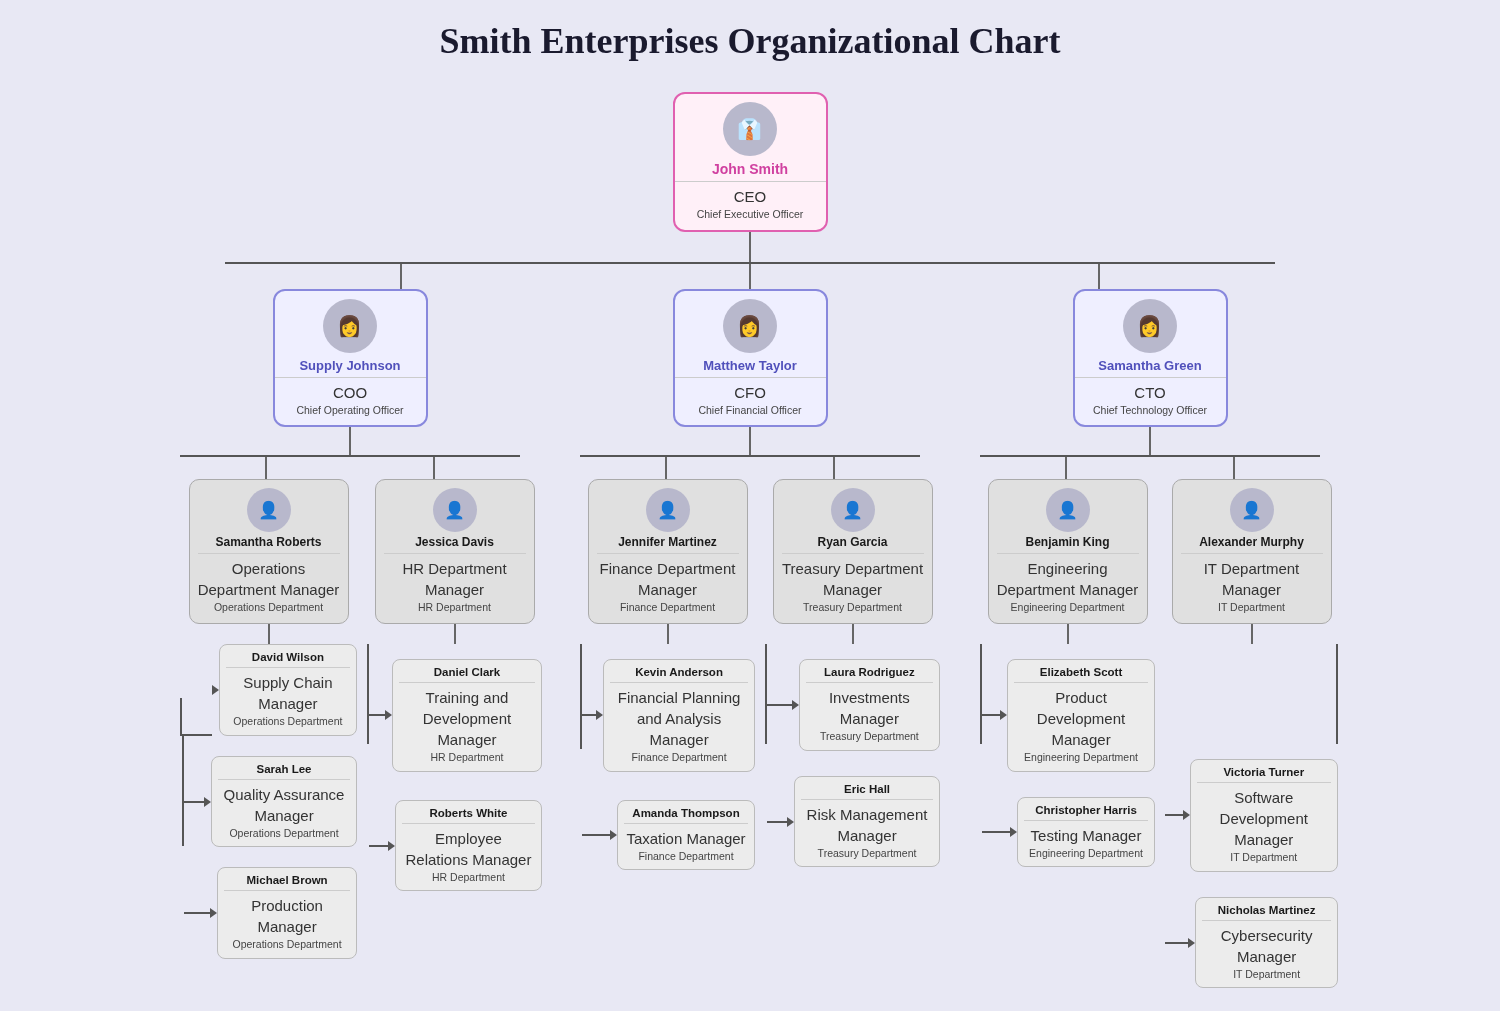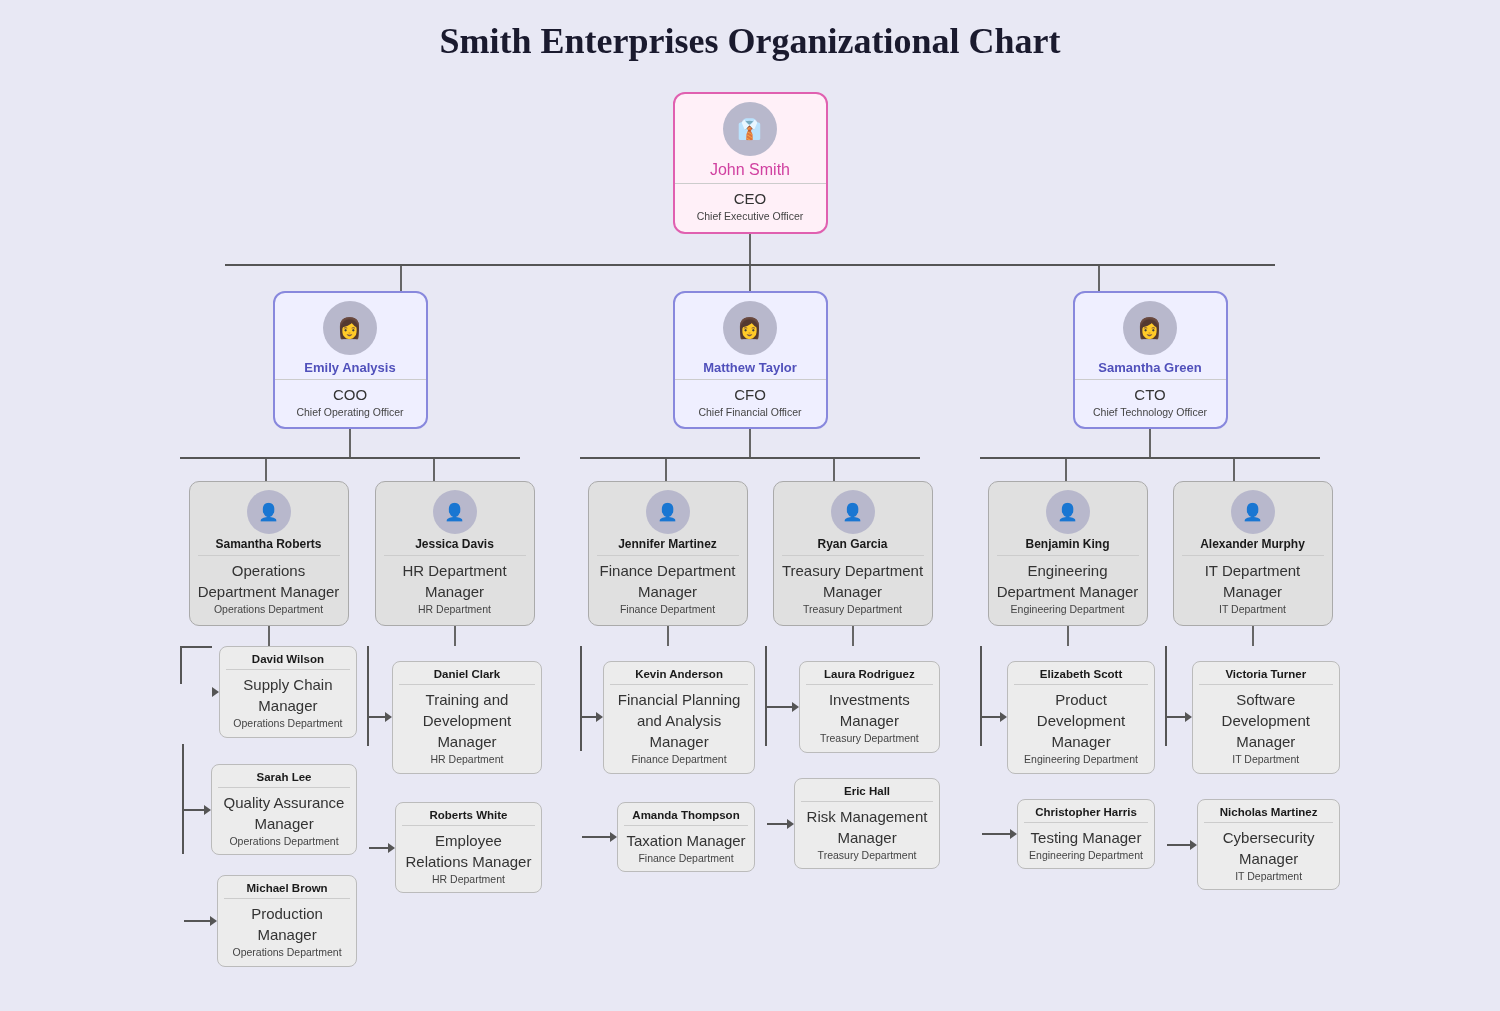--- a/index.html
+++ b/index.html
@@ -58,21 +58,21 @@
     .pnode-sub {
       background: #ececec;
       border: 1.5px solid #bbb;
       border-radius: 8px;
       min-width: 138px;
       max-width: 155px;
       text-align: center;
       padding: 6px 6px;
     }
 
-    .nm-ceo { color: #d040a0; font-weight: 400; font-size: 16px; }
+    .nm-ceo { color: #d040a0; font-weight: 700; font-size: 14px; }
     .nm-vp { color: #5050bb; font-weight: 700; font-size: 13px; }
     .nm-mgr { color: #1a1a1a; font-weight: 700; font-size: 12px; margin-bottom: 2px; }
     .nm-sub { color: #1a1a1a; font-weight: 600; font-size: 11.5px; margin-bottom: 2px; }
     .role-text { font-size: 15px; color: #333; line-height: 1.4; }
     .dept-text { font-size: 10.5px; color: #444; line-height: 1.4; }
     hr.ndiv { border: none; border-top: 1px solid #ccc; margin: 4px 0; }
 
     .avi { width: 54px; height: 54px; border-radius: 50%; background: #b8b8cc; margin: 8px auto 5px; display: flex; align-items: center; justify-content: center; font-size: 20px; overflow:hidden; }
     .avi-sm { width: 44px; height: 44px; border-radius: 50%; background: #b8b8cc; margin: 0 auto 3px; display: flex; align-items: center; justify-content: center; font-size: 17px; overflow:hidden; }
 
@@ -137,21 +137,21 @@
         <div class="down-line" style="height:25px; margin-right:175px;"></div>
       </div>
     </div>
   </div>
 
   <div class="main-3col" style="width:1200px; justify-content:space-between; align-items:flex-start;">
 
     <div class="vp-branch">
       <div class="pnode-vp">
         <div class="avi">👩</div>
-        <div class="nm-vp">Emily Analysis</div>
+        <div class="nm-vp">Supply Johnson</div>
         <hr class="ndiv">
         <div class="role-text">COO</div>
         <div class="dept-text">Chief Operating Officer</div>
       </div>
       <div class="down-line" style="height:28px;"></div>
 
       <div style="width:340px; height:2px; background:#555;"></div>
       <div style="display:flex; justify-content:space-between; width:340px;">
         <div class="down-line" style="height:22px; margin-left:85px;"></div>
         <div class="down-line" style="height:22px; margin-right:85px;"></div>
@@ -164,21 +164,21 @@
             <div class="avi-sm">👤</div>
             <div class="nm-mgr">Samantha Roberts</div>
             <hr class="ndiv">
             <div class="role-text">Operations Department Manager</div>
             <div class="dept-text">Operations Department</div>
           </div>
           <div class="down-line" style="height:20px;"></div>
 
           <div style="display:flex; flex-direction:column; align-items:flex-start;">
 
-            <div style="display:flex; align-items:flex-start; margin-bottom:16px;">
+            <div style="display:flex; align-items:flex-end; margin-bottom:10px;">
               <div style="width:2px; height:38px; background:#555; margin-right:0;"></div>
               <div style="display:flex; flex-direction:column; align-items:flex-start;">
                 <div style="width:30px; height:2px; background:#555;"></div>
               </div>
               <div style="display:flex; align-items:center;">
                 <div style="width:0; height:0; border-top:5px solid transparent; border-bottom:5px solid transparent; border-left:7px solid #555;"></div>
                 <div class="pnode-sub">
                   <div class="nm-sub">David Wilson</div>
                   <hr class="ndiv">
                   <div class="role-text">Supply Chain Manager</div>
@@ -413,21 +413,21 @@
 
         <div class="mgr-branch">
           <div class="pnode-mgr">
             <div class="avi-sm">👤</div>
             <div class="nm-mgr">Alexander Murphy</div>
             <hr class="ndiv">
             <div class="role-text">IT Department Manager</div>
             <div class="dept-text">IT Department</div>
           </div>
           <div class="down-line" style="height:20px;"></div>
-          <div style="display:flex; flex-direction:row; align-items:flex-start;">
+          <div style="display:flex; flex-direction:column; align-items:flex-end;">
             <div style="display:flex; flex-direction:column;">
               <div style="width:2px; height:50px; background:#555;"></div>
               <div style="width:2px; height:50px; background:#555;"></div>
             </div>
             <div style="display:flex; flex-direction:column; gap:10px;">
               <div style="display:flex; align-items:center; margin-top:15px;">
                 <div style="width:28px; height:2px; background:#555;"></div>
                 <div style="width:0; height:0; border-top:5px solid transparent; border-bottom:5px solid transparent; border-left:7px solid #555;"></div>
                 <div class="pnode-sub">
                   <div class="nm-sub">Victoria Turner</div>

